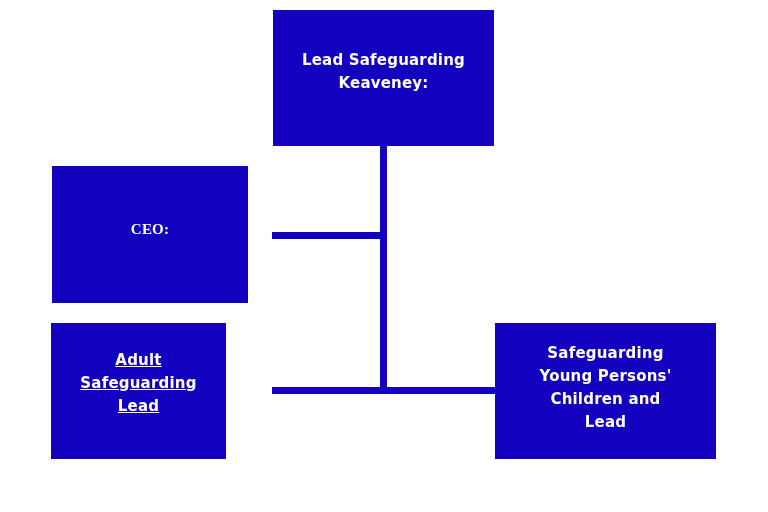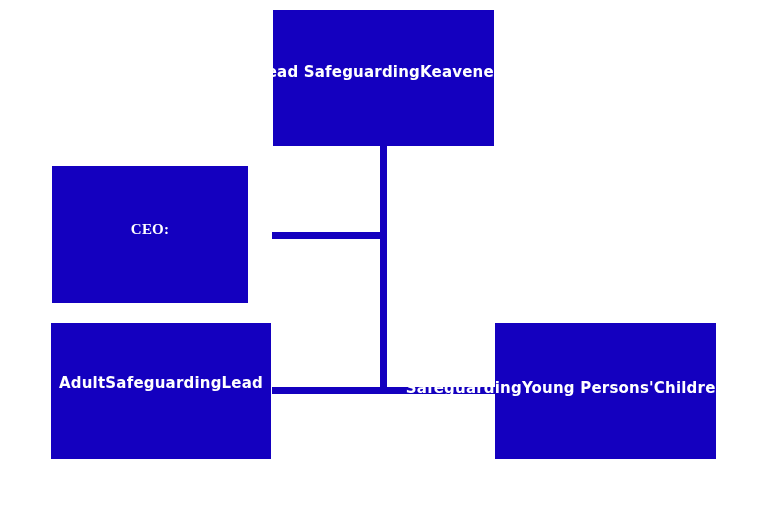--- a/index.html
+++ b/index.html
@@ -12,21 +12,21 @@
       height: 512px;
       position: relative;
       overflow: hidden;
       font-family: "DejaVu Sans", sans-serif;
     }
     .box {
       position: absolute;
       background: #1400bf;
       color: #ffffff;
       display: flex;
-      flex-direction: row;
+      flex-direction: column;
       align-items: center;
       justify-content: center;
       text-align: center;
       font-weight: bold;
       font-size: 15px;
       line-height: 23px;
       letter-spacing: 0.2px;
       box-sizing: border-box;
     }
     .box span { display: block; white-space: nowrap; }
@@ -45,21 +45,21 @@
 
 <div class="box" style="left:273px; top:10px; width:221px; height:136px; padding-bottom:12px;">
   <span>Lead Safeguarding</span>
   <span>Keaveney:</span>
 </div>
 
 <div class="box" style="left:52px; top:166px; width:196px; height:137px; padding-bottom:10px;font-family:Liberation Serif, serif;">
   <span>CEO:</span>
 </div>
 
-<div class="box" style="left:51px; top:323px; width:220px; height:136px; padding-bottom:16px;">
+<div class="box" style="left:51px; top:323px; width:175px; height:136px; padding-bottom:16px;text-decoration:underline;">
   <span>Adult</span>
   <span>Safeguarding</span>
   <span>Lead</span>
 </div>
 
 <div class="box" style="left:495px; top:323px; width:221px; height:136px; padding-bottom:6px;">
   <span>Safeguarding</span>
   <span>Young Persons'</span>
   <span>Children and</span>
   <span>Lead</span>

